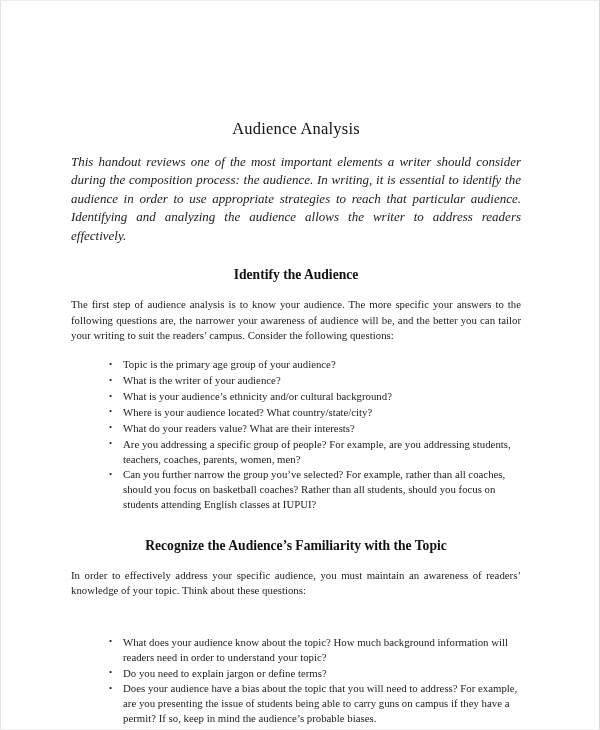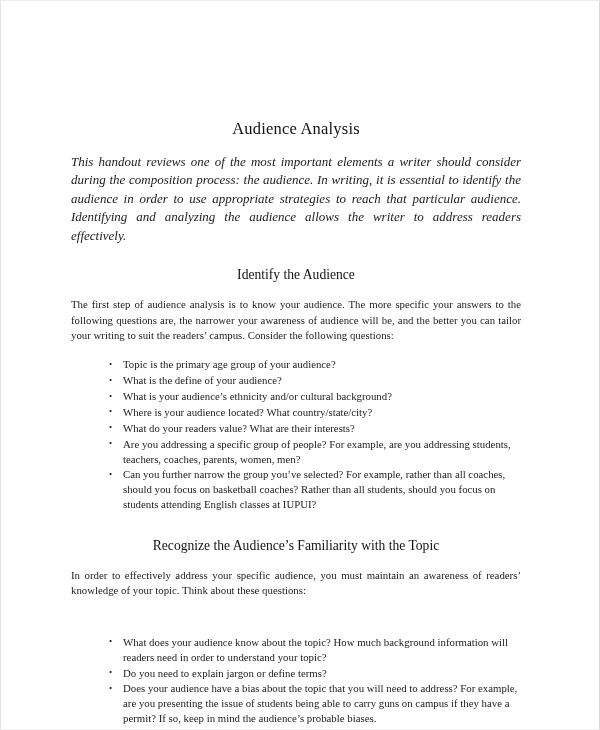--- a/index.html
+++ b/index.html
@@ -48,21 +48,21 @@
     font-style: italic;
     font-size: 13px;
     line-height: 1.42;
     text-align: justify;
     margin: 0 0 22px 0;
     color: #1b1b1b;
   }
 
   .section-heading {
     font-size: 13.6px;
-    font-weight: normal;
+    font-weight: bold;
     text-align: center;
     margin: 0 0 14px 0;
     color: #111111;
   }
 
   .section-two .section-heading {
     margin-top: 4px;
   }
 
   .body-paragraph {
@@ -114,21 +114,21 @@
 
     <p class="intro-paragraph">This handout reviews one of the most important elements a writer should consider during the composition process: the audience. In writing, it is essential to identify the audience in order to use appropriate strategies to reach that particular audience. Identifying and analyzing the audience allows the writer to address readers effectively.</p>
 
     <section class="section-one">
       <h2 class="section-heading">Identify the Audience</h2>
 
       <p class="body-paragraph">The first step of audience analysis is to know your audience. The more specific your answers to the following questions are, the narrower your awareness of audience will be, and the better you can tailor your writing to suit the readers’ campus.  Consider the following questions:</p>
 
       <ul class="question-list">
         <li>Topic is the primary age group of your audience?</li>
-        <li>What is the define of your audience?</li>
+        <li>What is the writer of your audience?</li>
         <li>What is your audience’s ethnicity and/or cultural background?</li>
         <li>Where is your audience located? What country/state/city?</li>
         <li>What do your readers value? What are their interests?</li>
         <li>Are you addressing a specific group of people? For example, are you addressing students, teachers, coaches, parents, women, men?</li>
         <li>Can you further narrow the group you’ve selected? For example, rather than all coaches, should you focus on basketball coaches? Rather than all students, should you focus on students attending English classes at IUPUI?</li>
       </ul>
     </section>
 
     <section class="section-two">
       <h2 class="section-heading">Recognize the Audience’s Familiarity with the Topic</h2>

